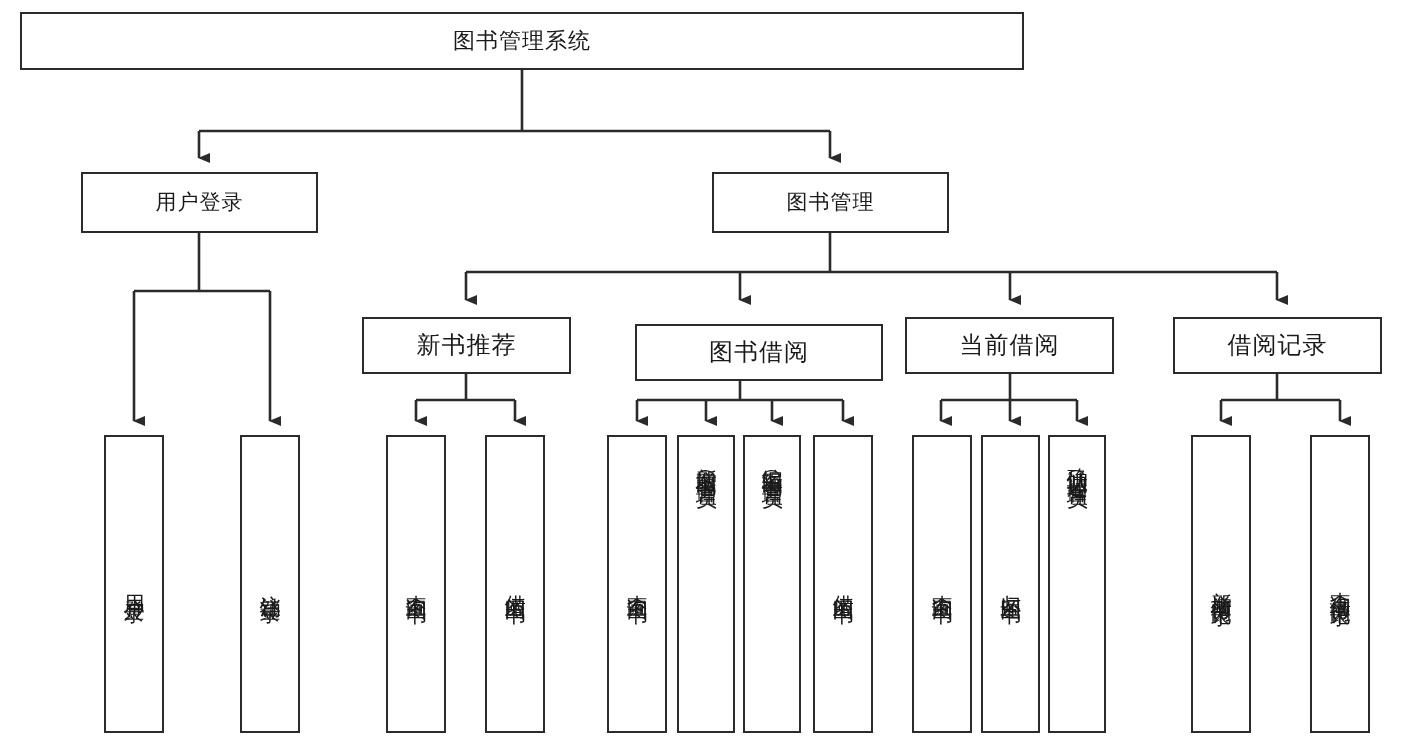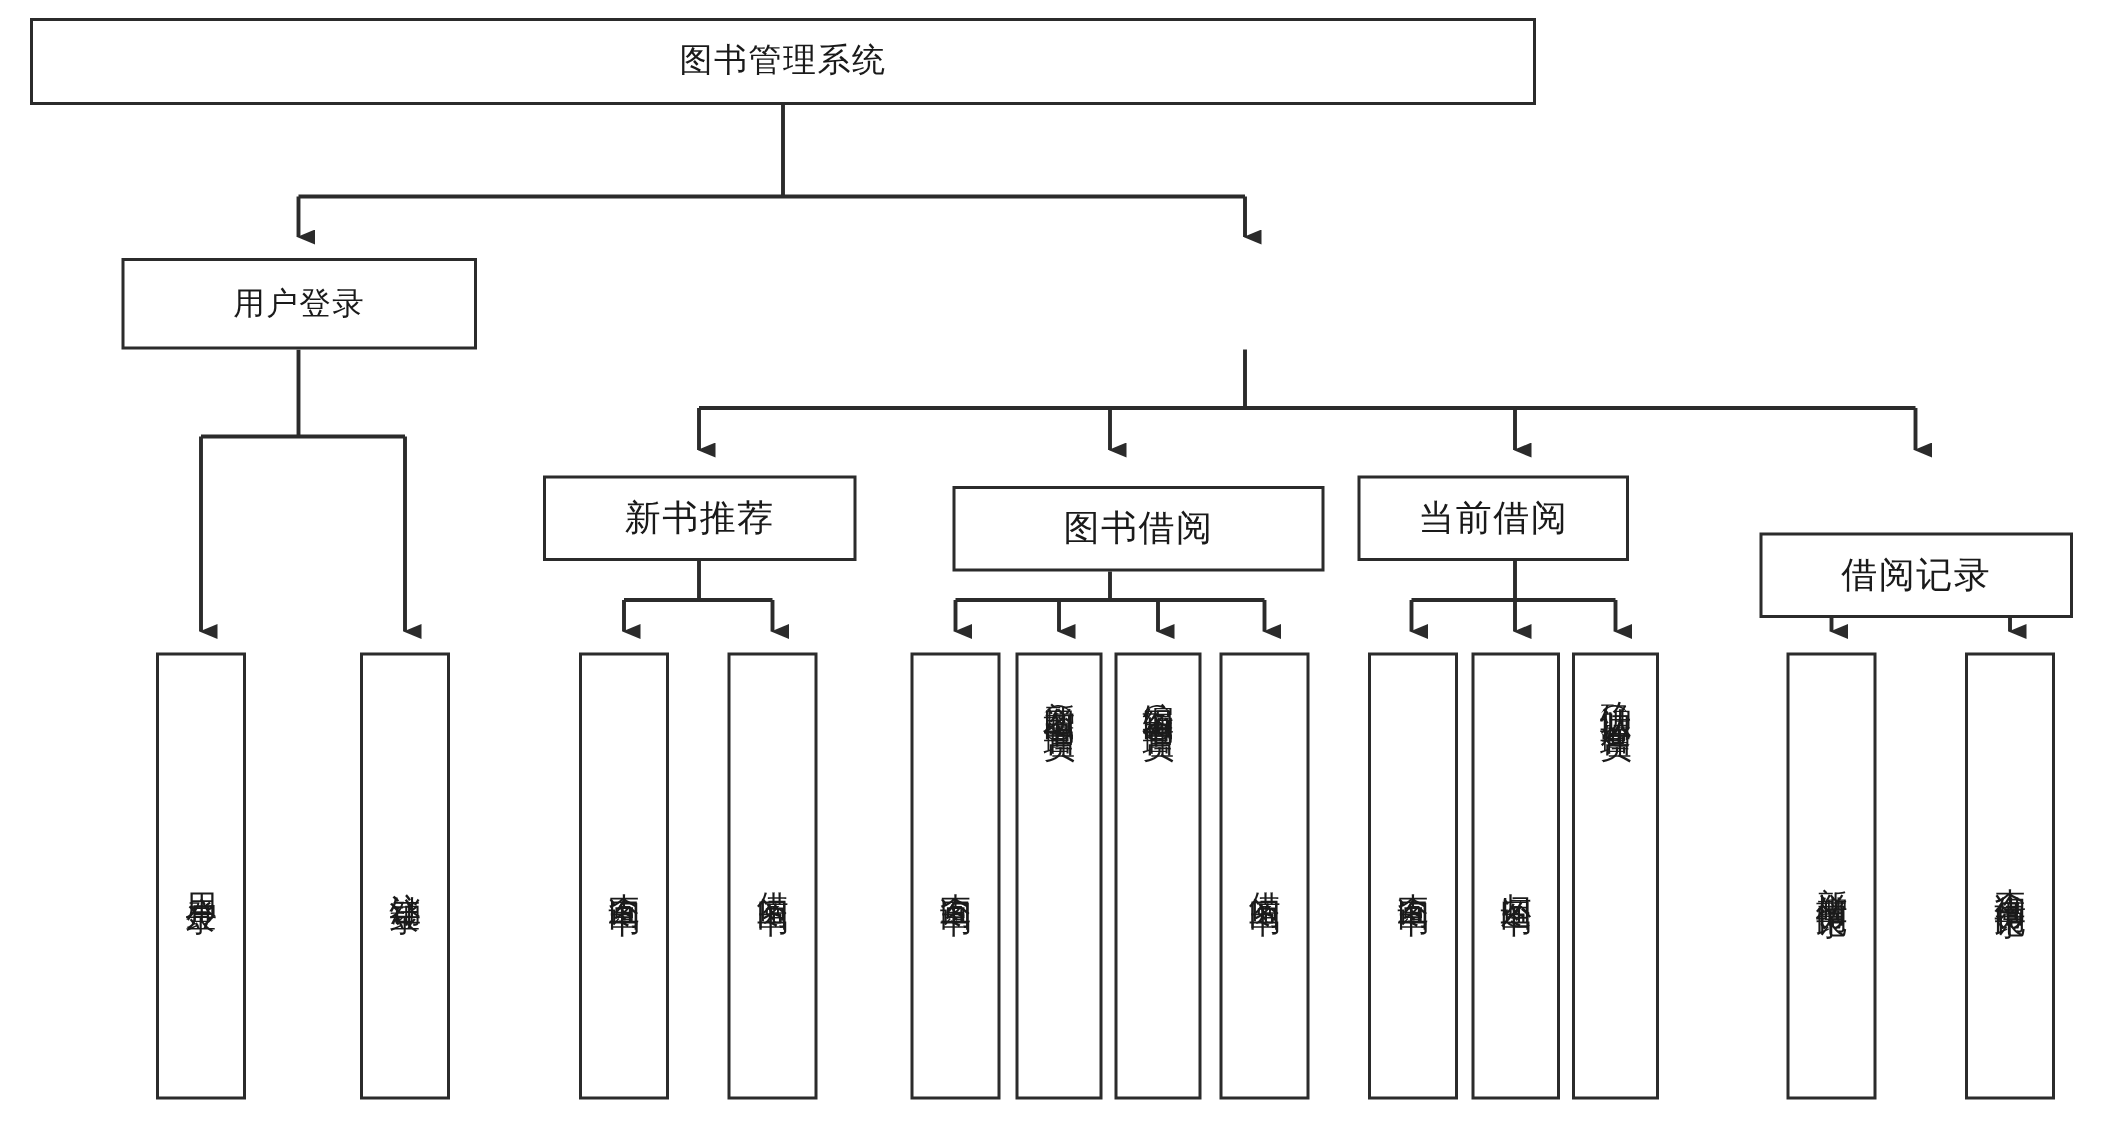--- a/index.html
+++ b/index.html
@@ -135,34 +135,37 @@
   </svg>
 
   <div class="node root" style="left:20px;top:12px;width:1004px;height:58px;">
     <span class="lbl">图书管理系统</span>
   </div>
 
   <div class="node lvl1" style="left:81px;top:172px;width:237px;height:61px;">
     <span class="lbl">用户登录</span>
   </div>
 
+  <div class="node lvl1" style="left:712px;top:172px;width:237px;height:61px;">
+    <span class="lbl">图书管理</span>
+  </div>
 
   <div class="node lvl2" style="left:362px;top:317px;width:209px;height:57px;">
     <span class="lbl">新书推荐</span>
   </div>
 
   <div class="node lvl2" style="left:635px;top:324px;width:248px;height:57px;">
     <span class="lbl">图书借阅</span>
   </div>
 
-  <div class="node lvl2" style="left:905px;top:317px;width:181px;height:57px;">
+  <div class="node lvl2" style="left:905px;top:317px;width:209px;height:57px;">
     <span class="lbl">当前借阅</span>
   </div>
 
-  <div class="node lvl2" style="left:1173px;top:317px;width:209px;height:57px;margin-top:38px;">
+  <div class="node lvl2" style="left:1173px;top:317px;width:209px;height:57px;">
     <span class="lbl">借阅记录</span>
   </div>
 
   <div class="node leaf mid" style="left:104px;top:435px;width:60px;height:298px;">
     <span class="lbl">用户登录</span>
   </div>
 
   <div class="node leaf mid" style="left:240px;top:435px;width:60px;height:298px;">
     <span class="lbl">注销登录</span>
   </div>

